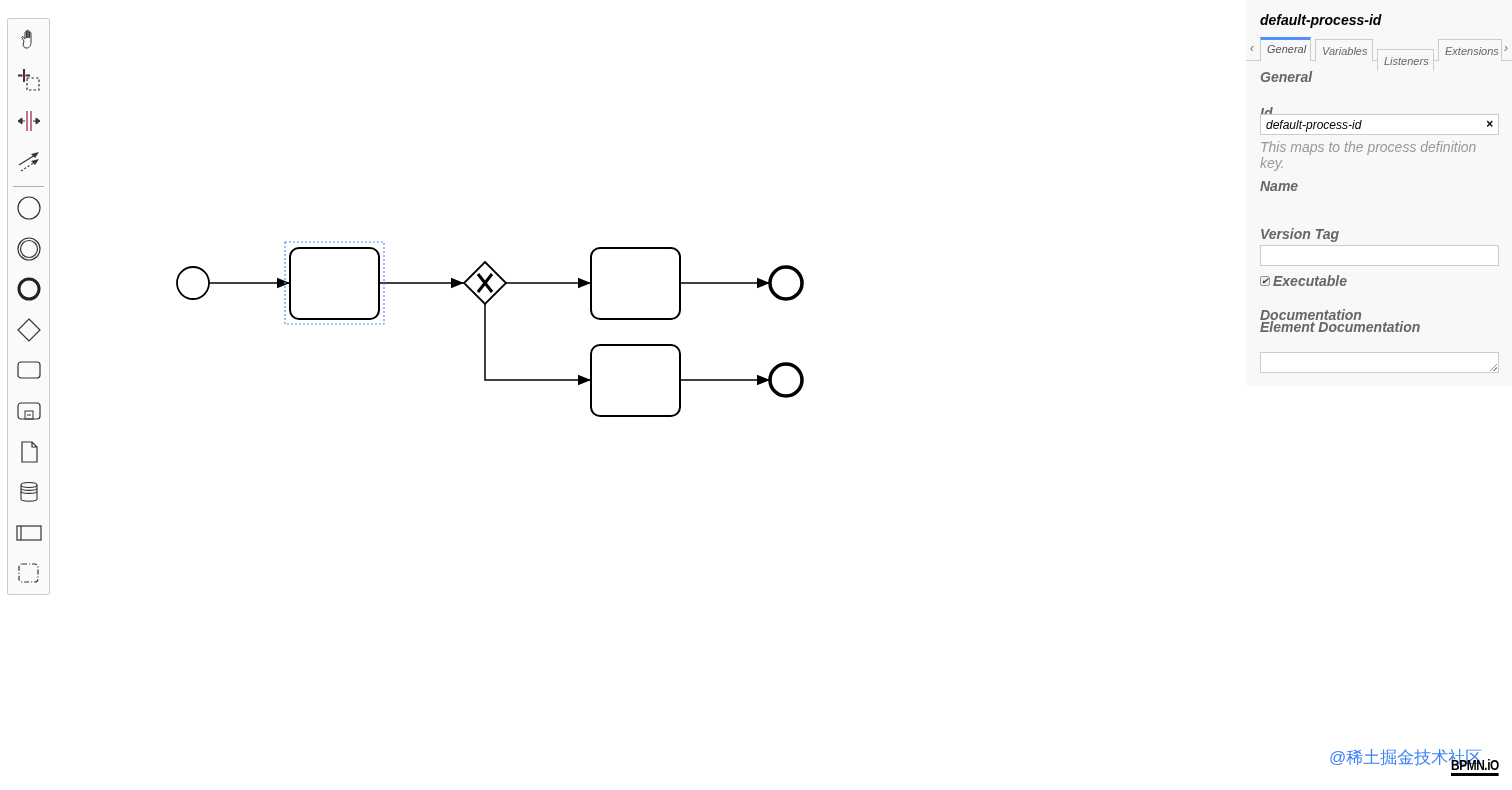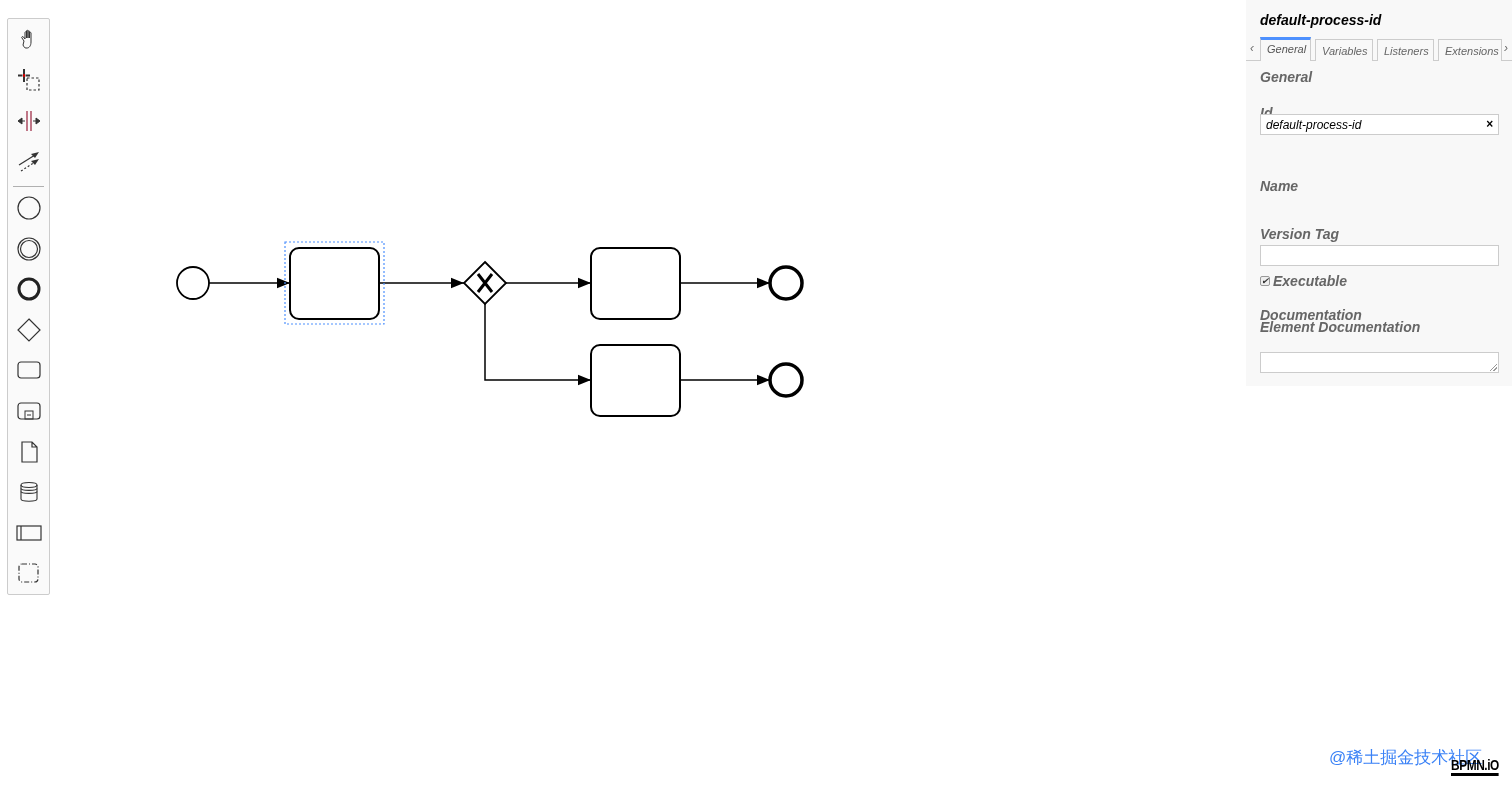--- a/index.html
+++ b/index.html
@@ -218,32 +218,33 @@
   </div>
 </div>
 
 <div class="props">
   <div class="props-title">default-process-id</div>
 
   <div class="tabs-bar">
     <span class="tab-arrow" style="left:4px">‹</span>
     <div class="tab active" style="left:14px; width:51px;">General</div>
     <div class="tab" style="left:69px; width:58px;">Variables</div>
-    <div class="tab" style="left:131px; width:57px;">Listeners</div>
+    <div class="tab" style="left:131px; width:57px;margin-top:10px;">Listeners</div>
     <div class="tab" style="left:192px; width:64px;">Extensions</div>
     <span class="tab-arrow" style="left:258px">›</span>
   </div>
 
   <div class="group-label" style="top:69px">General</div>
 
   <div class="field-label" style="top:105px">Id</div>
   <div class="input" style="top:114px">
     <span>default-process-id</span>
     <span class="clear-x">×</span>
   </div>
+  <div class="desc">This maps to the process definition key.</div>
 
   <div class="field-label" style="top:178px">Name</div>
 
   <div class="field-label" style="top:226px">Version Tag</div>
   <div class="input" style="top:245px">
     <span></span>
   </div>
 
   <div class="checkbox-row">
     <span class="checkbox">✔</span>

